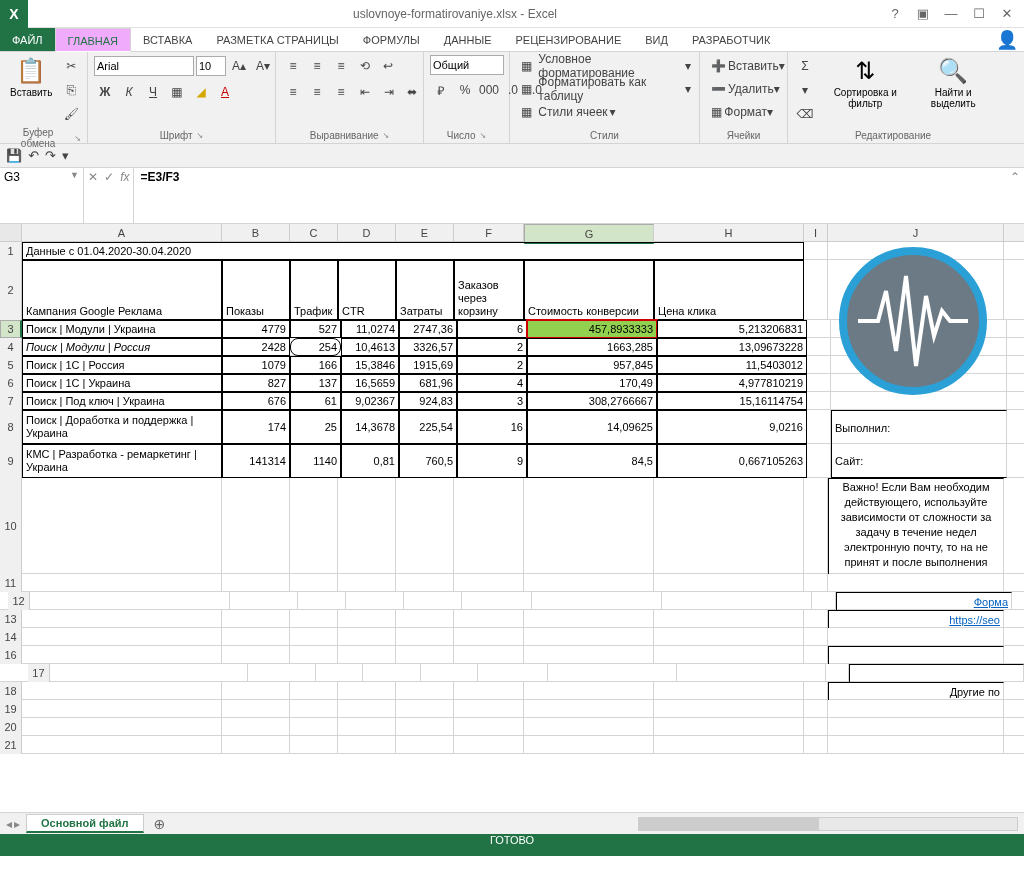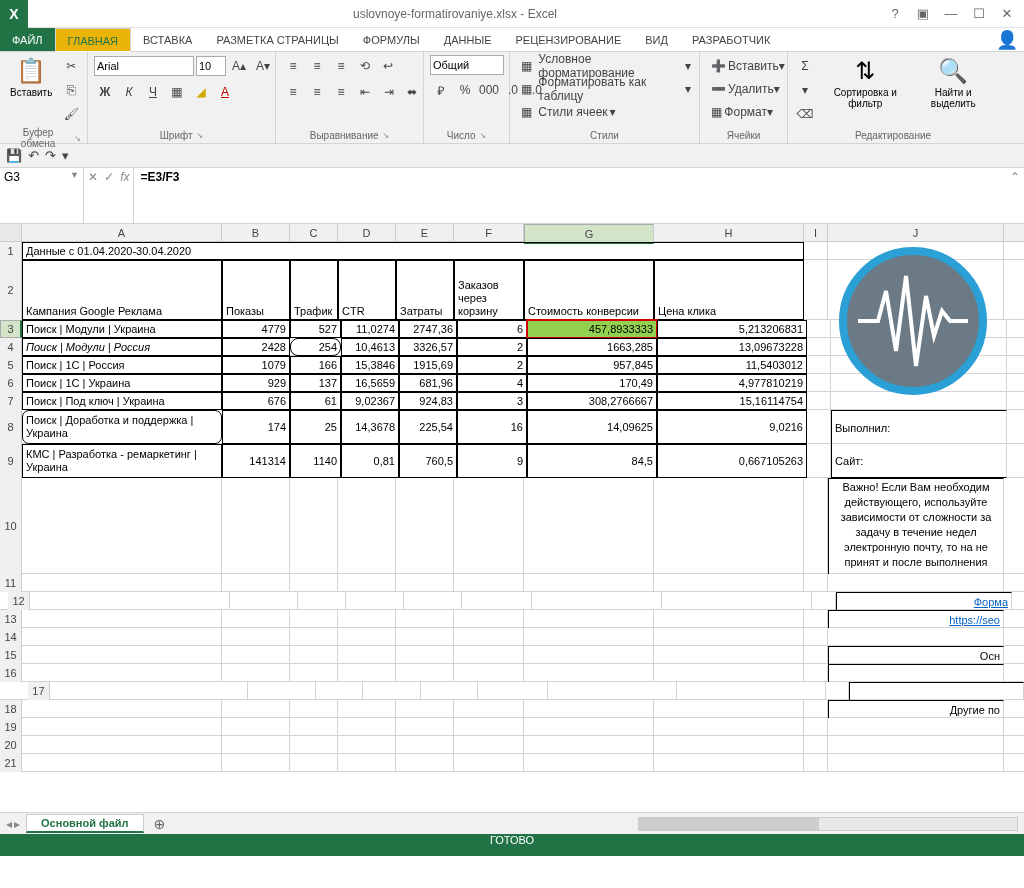--- a/index.html
+++ b/index.html
@@ -9,21 +9,21 @@
 .titlebar { height: 28px; background: #fff; display: flex; align-items: center; border-bottom: 1px solid #e1e1e1; }
 .titlebar .excel-icon { width: 28px; height: 28px; background: #217346; color: #fff; display: flex; align-items: center; justify-content: center; font-weight: bold; font-size: 14px; }
 .titlebar .title { flex: 1; text-align: center; color: #666; font-size: 12px; }
 .titlebar .controls { display: flex; gap: 2px; padding-right: 4px; }
 .titlebar .ctrl { width: 26px; height: 22px; display: flex; align-items: center; justify-content: center; color: #666; font-size: 13px; }
 
 
 .ribbon-tabs { height: 24px; background: #fff; display: flex; border-bottom: 1px solid #d4d4d4; }
 .ribbon-tabs .tab { padding: 0 12px; line-height: 24px; font-size: 11px; color: #444; text-transform: uppercase; cursor: pointer; }
 .ribbon-tabs .tab.file { background: #217346; color: #fff; }
-.ribbon-tabs .tab.active { background: #eab308; color: #217346; border: 1px solid #d4d4d4; border-bottom: 1px solid #fff; margin-bottom: -1px; text-align: center; }
+.ribbon-tabs .tab.active { background: #f0abfc; color: #217346; border: 1px solid #d4d4d4; border-bottom: 1px solid #fff; margin-bottom: -1px; text-align: center; }
 .ribbon-tabs .spacer { flex: 1; }
 .ribbon-tabs .user-icon { width: 32px; height: 24px; display: flex; align-items: center; justify-content: center; color: #aaa; font-size: 18px; }
 
 
 .ribbon { height: 92px; background: #f1f1f1; border-bottom: 1px solid #d4d4d4; display: flex; }
 .group { border-right: 1px solid #d4d4d4; padding: 3px 6px 2px; display: flex; flex-direction: column; justify-content: space-between; }
 .group-label { font-size: 10px; color: #666; text-align: center; margin-top: 2px; display: flex; justify-content: center; align-items: center; gap: 4px; }
 .group-label .launcher { font-size: 8px; color: #888; }
 .group-content { display: flex; gap: 4px; align-items: flex-start; }
 .vbtn { display: flex; flex-direction: column; align-items: center; gap: 2px; padding: 2px 4px; }
@@ -341,21 +341,21 @@
         <div class="cell wE bordered r" style="height: 18px;">1915,69</div>
         <div class="cell wF bordered r" style="height: 18px;">2</div>
         <div class="cell wG bordered r" style="height: 18px;">957,845</div>
         <div class="cell wH bordered r" style="height: 18px;">11,5403012</div>
         <div class="cell wI" style="height: 18px;"></div>
         <div class="cell wJ" style="height: 18px;"></div>
       </div>
       <div class="gridrow" style="height: 18px;">
         <div class="rh" style="height: 18px;">6</div>
         <div class="cell wA bordered" style="height: 18px;">Поиск | 1С | Украина</div>
-        <div class="cell wB bordered r" style="height: 18px;">929</div>
+        <div class="cell wB bordered r" style="height: 18px;">827</div>
         <div class="cell wC bordered r" style="height: 18px;">137</div>
         <div class="cell wD bordered r" style="height: 18px;">16,5659</div>
         <div class="cell wE bordered r" style="height: 18px;">681,96</div>
         <div class="cell wF bordered r" style="height: 18px;">4</div>
         <div class="cell wG bordered r" style="height: 18px;">170,49</div>
         <div class="cell wH bordered r" style="height: 18px;">4,977810219</div>
         <div class="cell wI" style="height: 18px;"></div>
         <div class="cell wJ" style="height: 18px;"></div>
       </div>
       <div class="gridrow" style="height: 18px;">
@@ -366,21 +366,21 @@
         <div class="cell wD bordered r" style="height: 18px;">9,02367</div>
         <div class="cell wE bordered r" style="height: 18px;">924,83</div>
         <div class="cell wF bordered r" style="height: 18px;">3</div>
         <div class="cell wG bordered r" style="height: 18px;">308,2766667</div>
         <div class="cell wH bordered r" style="height: 18px;">15,16114754</div>
         <div class="cell wI" style="height: 18px;"></div>
         <div class="cell wJ" style="height: 18px;"></div>
       </div>
       <div class="gridrow" style="height: 34px;">
         <div class="rh" style="height: 34px;">8</div>
-        <div class="cell wA bordered" style="height: 34px; white-space: normal; line-height: 13px; border-radius: 7px;">Поиск | Доработка и поддержка | Украина</div>
+        <div class="cell wA bordered" style="height: 34px; white-space: normal; line-height: 13px;">Поиск | Доработка и поддержка | Украина</div>
         <div class="cell wB bordered r" style="height: 34px;">174</div>
         <div class="cell wC bordered r" style="height: 34px;">25</div>
         <div class="cell wD bordered r" style="height: 34px;">14,3678</div>
         <div class="cell wE bordered r" style="height: 34px;">225,54</div>
         <div class="cell wF bordered r" style="height: 34px;">16</div>
         <div class="cell wG bordered r" style="height: 34px;">14,09625</div>
         <div class="cell wH bordered r" style="height: 34px;">9,0216</div>
         <div class="cell wI" style="height: 34px;"></div>
         <div class="cell wJ" style="height: 34px; border-top: 1px solid rgb(0, 0, 0); border-left: 1px solid rgb(0, 0, 0);">Выполнил:</div>
       </div>
@@ -458,33 +458,20 @@
         <div class="cell wC" style="height: 18px;"></div>
         <div class="cell wD" style="height: 18px;"></div>
         <div class="cell wE" style="height: 18px;"></div>
         <div class="cell wF" style="height: 18px;"></div>
         <div class="cell wG" style="height: 18px;"></div>
         <div class="cell wH" style="height: 18px;"></div>
         <div class="cell wI" style="height: 18px;"></div>
         <div class="cell wJ" style="height: 18px;"></div>
       </div>
       <div class="gridrow" style="height: 18px;">
-        <div class="rh" style="height: 18px;">15</div>
-        <div class="cell wA" style="height: 18px;"></div>
-        <div class="cell wB" style="height: 18px;"></div>
-        <div class="cell wC" style="height: 18px;"></div>
-        <div class="cell wD" style="height: 18px;"></div>
-        <div class="cell wE" style="height: 18px;"></div>
-        <div class="cell wF" style="height: 18px;"></div>
-        <div class="cell wG" style="height: 18px;"></div>
-        <div class="cell wH" style="height: 18px;"></div>
-        <div class="cell wI" style="height: 18px;"></div>
-        <div class="cell wJ r" style="height: 18px; border-top: 1px solid rgb(0, 0, 0); border-left: 1px solid rgb(0, 0, 0);">Осн</div>
-      </div>
-      <div class="gridrow" style="height: 18px;">
         <div class="rh" style="height: 18px;">16</div>
         <div class="cell wA" style="height: 18px;"></div>
         <div class="cell wB" style="height: 18px;"></div>
         <div class="cell wC" style="height: 18px;"></div>
         <div class="cell wD" style="height: 18px;"></div>
         <div class="cell wE" style="height: 18px;"></div>
         <div class="cell wF" style="height: 18px;"></div>
         <div class="cell wG" style="height: 18px;"></div>
         <div class="cell wH" style="height: 18px;"></div>
         <div class="cell wI" style="height: 18px;"></div>

